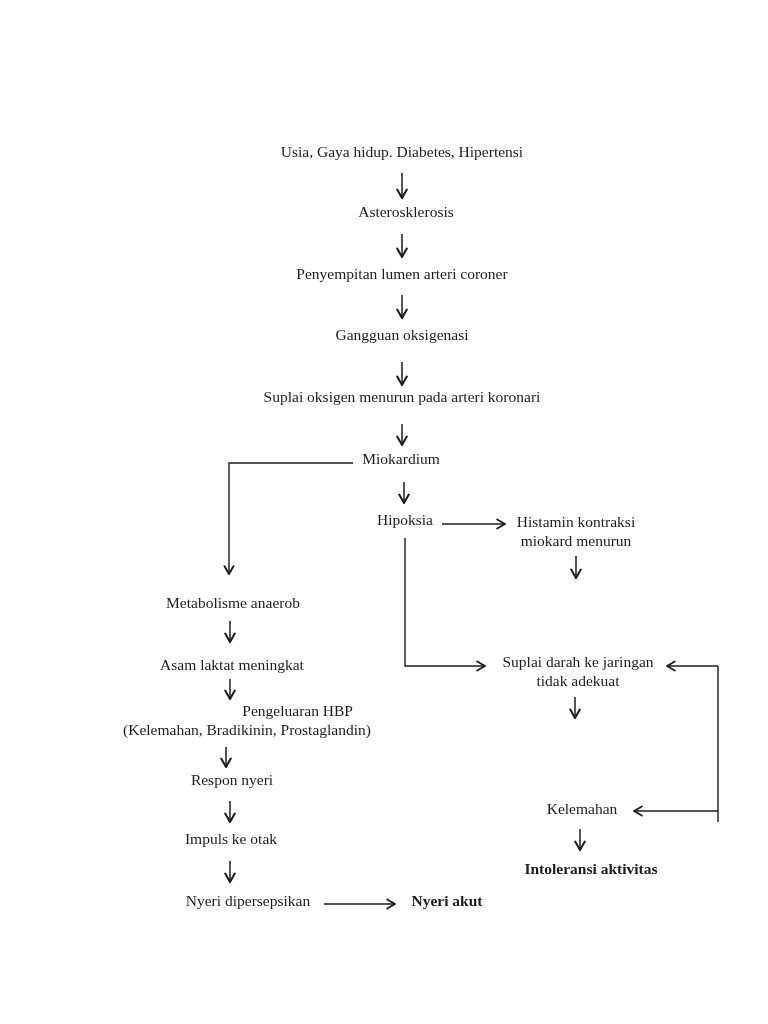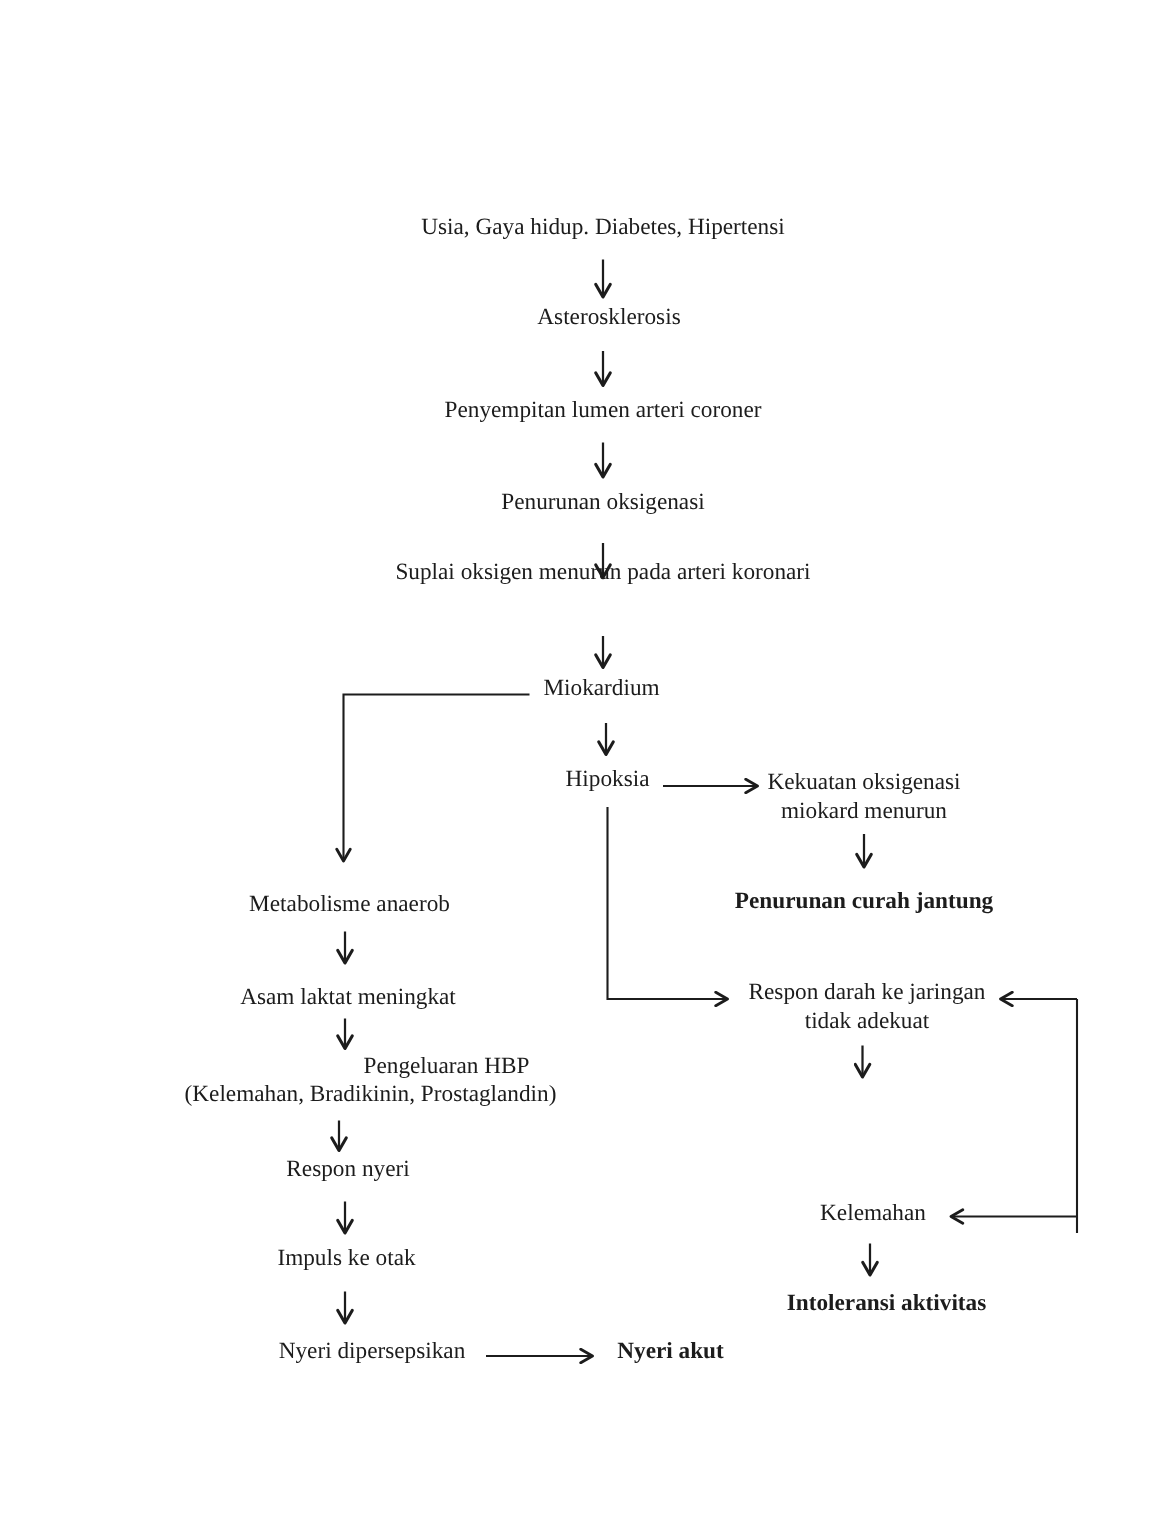--- a/index.html
+++ b/index.html
@@ -69,47 +69,46 @@
     <line x1="230" y1="861" x2="230" y2="882" stroke="#1c1c1c" stroke-width="1.5" marker-end="url(#ah)"></line>
 
     <line x1="324" y1="904" x2="395" y2="904" stroke="#1c1c1c" stroke-width="1.4" marker-end="url(#ah)"></line>
 
     <line x1="580" y1="829" x2="580" y2="850" stroke="#1c1c1c" stroke-width="1.5" marker-end="url(#ah)"></line>
   </svg>
 
   <div class="node" style="left:402px; top:142px">Usia, Gaya hidup. Diabetes, Hipertensi</div>
   <div class="node" style="left:406px; top:202px">Asterosklerosis</div>
   <div class="node" style="left:402px; top:264px">Penyempitan lumen arteri coroner</div>
-  <div class="node" style="left:402px; top:325px">Penurunan oksigenasi</div>
-  <div class="node" style="left:402px; top:372px">Suplai oksigen menurun pada arteri koronari</div>
+  <div class="node" style="left:402px; top:325px">Gangguan oksigenasi</div>
+  <div class="node" style="left:402px; top:387px">Suplai oksigen menurun pada arteri koronari</div>
   <div class="node" style="left:401px; top:449px">Miokardium</div>
   <div class="node" style="left:405px; top:510px">Hipoksia</div>
 
   <div class="node" style="left:576px; top:512px">
-    <div class="line">Kekuatan oksigenasi</div>
+    <div class="line">Histamin kontraksi</div>
     <div class="line">miokard menurun</div>
   </div>
 
-  <div class="node bold" style="left:576px; top:591px">Penurunan curah jantung</div>
 
   <div class="node" style="left:233px; top:593px">Metabolisme anaerob</div>
   <div class="node" style="left:232px; top:655px">Asam laktat meningkat</div>
 
   <div class="node" style="left:247px; top:701px">
     <div class="line shift-left">Pengeluaran HBP</div>
     <div class="line">(Kelemahan, Bradikinin, Prostaglandin)</div>
   </div>
 
   <div class="node" style="left:232px; top:770px">Respon nyeri</div>
   <div class="node" style="left:231px; top:829px">Impuls ke otak</div>
   <div class="node" style="left:248px; top:891px">Nyeri dipersepsikan</div>
   <div class="node bold" style="left:447px; top:891px">Nyeri akut</div>
 
   <div class="node" style="left:578px; top:652px">
-    <div class="line">Respon darah ke jaringan</div>
+    <div class="line">Suplai darah ke jaringan</div>
     <div class="line">tidak adekuat</div>
   </div>
 
 
   <div class="node" style="left:582px; top:799px">Kelemahan</div>
   <div class="node bold" style="left:591px; top:859px">Intoleransi aktivitas</div>
 
 </div>
 
 </body></html>

